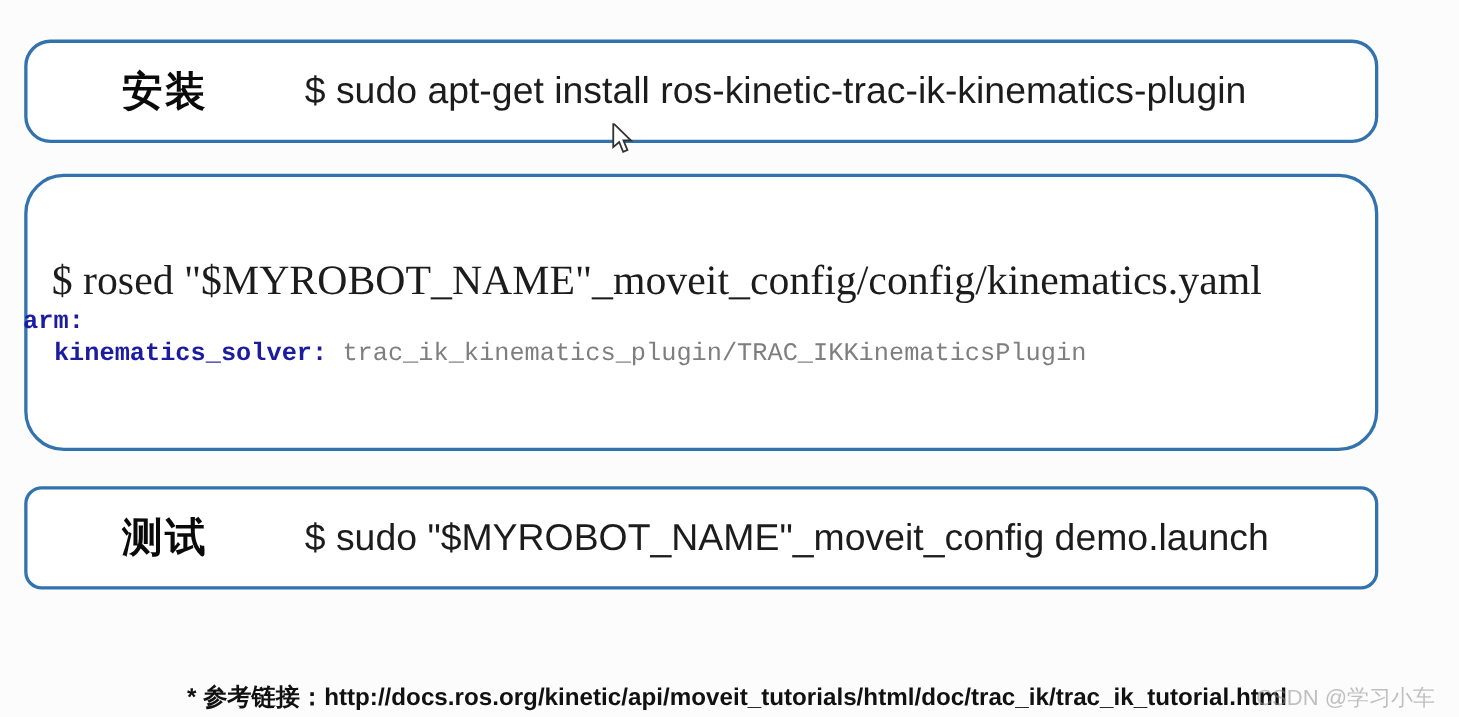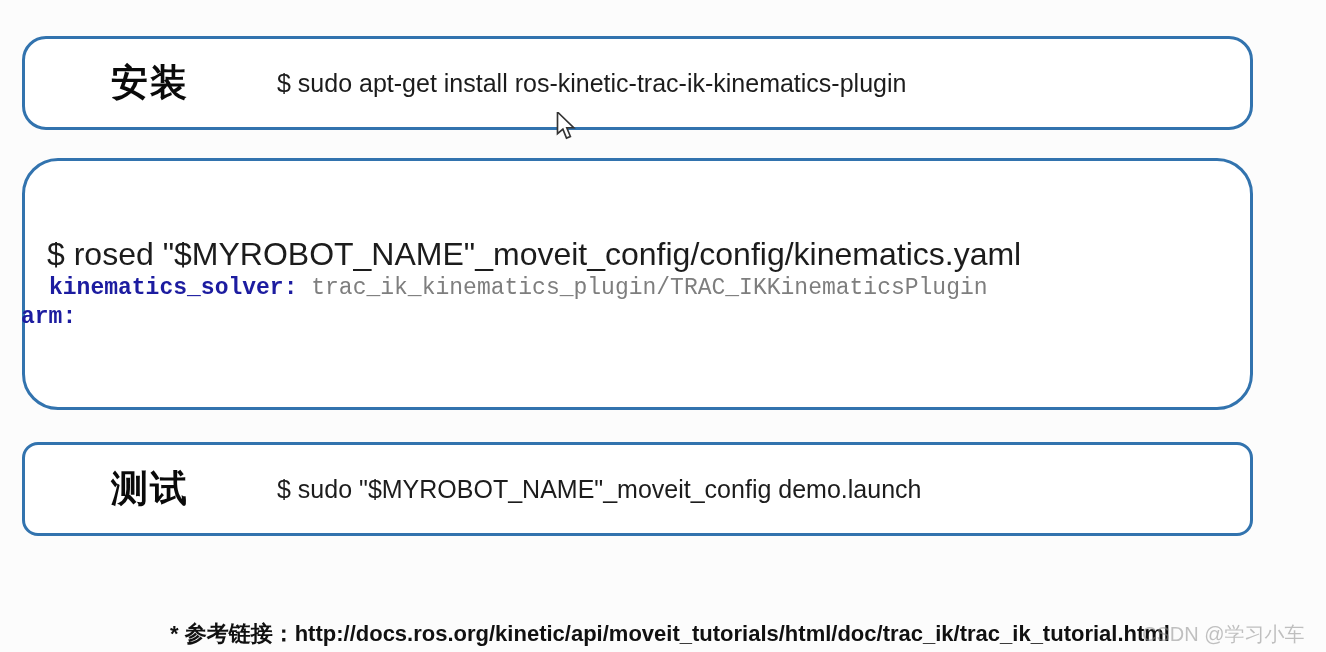--- a/index.html
+++ b/index.html
@@ -34,33 +34,34 @@
   .label {
     flex: 0 0 210px;
     text-align: center;
     padding-left: 20px;
     font-size: 37px;
     font-weight: bold;
     color: #0a0a0a;
     letter-spacing: 2px;
   }
   .cmd {
-    font-size: 25px;
+    font-size: 34px;
     color: #1c1c1c;
     padding-left: 22px;
     white-space: nowrap;
   }
   .content {
     flex: 1;
     display: flex;
     flex-direction: column;
   }
   .cmd2 {
-    font-size: 32px;
+    font-size: 38px;
     margin-bottom: 1px;
+    font-family: Liberation Serif, serif;
   }
   .code {
     font-family: "Liberation Mono", "DejaVu Sans Mono", monospace;
     font-size: 23px;
     line-height: 29px;
     margin: 0 0 0 -4px;
     white-space: nowrap;
   }
   .code-line { white-space: nowrap; }
   .ind { padding-left: 28px; }
@@ -106,25 +107,25 @@
 
   <section class="box box1">
     <div class="label">安装</div>
     <div class="cmd">$ sudo apt-get install ros-kinetic-trac-ik-kinematics-plugin</div>
   </section>
 
   <section class="box box2">
     <div class="content">
       <div class="cmd cmd2">$ rosed "$MYROBOT_NAME"_moveit_config/config/kinematics.yaml</div>
       <div class="code">
+        <div class="code-line">
+          <span class="key">arm:</span>
+        </div>
         <div class="code-line ind">
           <span class="key">kinematics_solver:</span><span class="val v-str">trac_ik_kinematics_plugin/TRAC_IKKinematicsPlugin</span>
-        </div>
-        <div class="code-line">
-          <span class="key">arm:</span>
         </div>
       </div>
     </div>
   </section>
 
   <section class="box box3">
     <div class="label">测试</div>
     <div class="cmd">$ sudo "$MYROBOT_NAME"_moveit_config demo.launch</div>
   </section>
 

